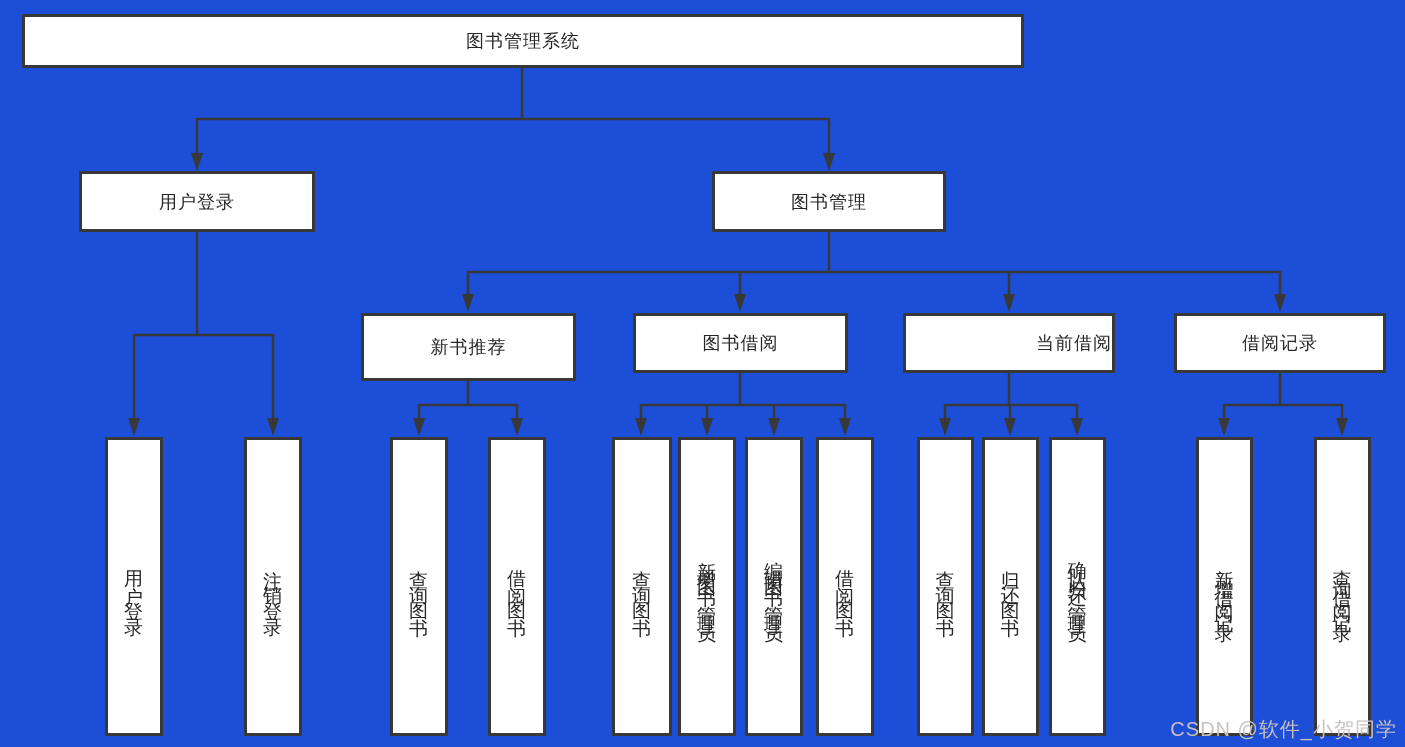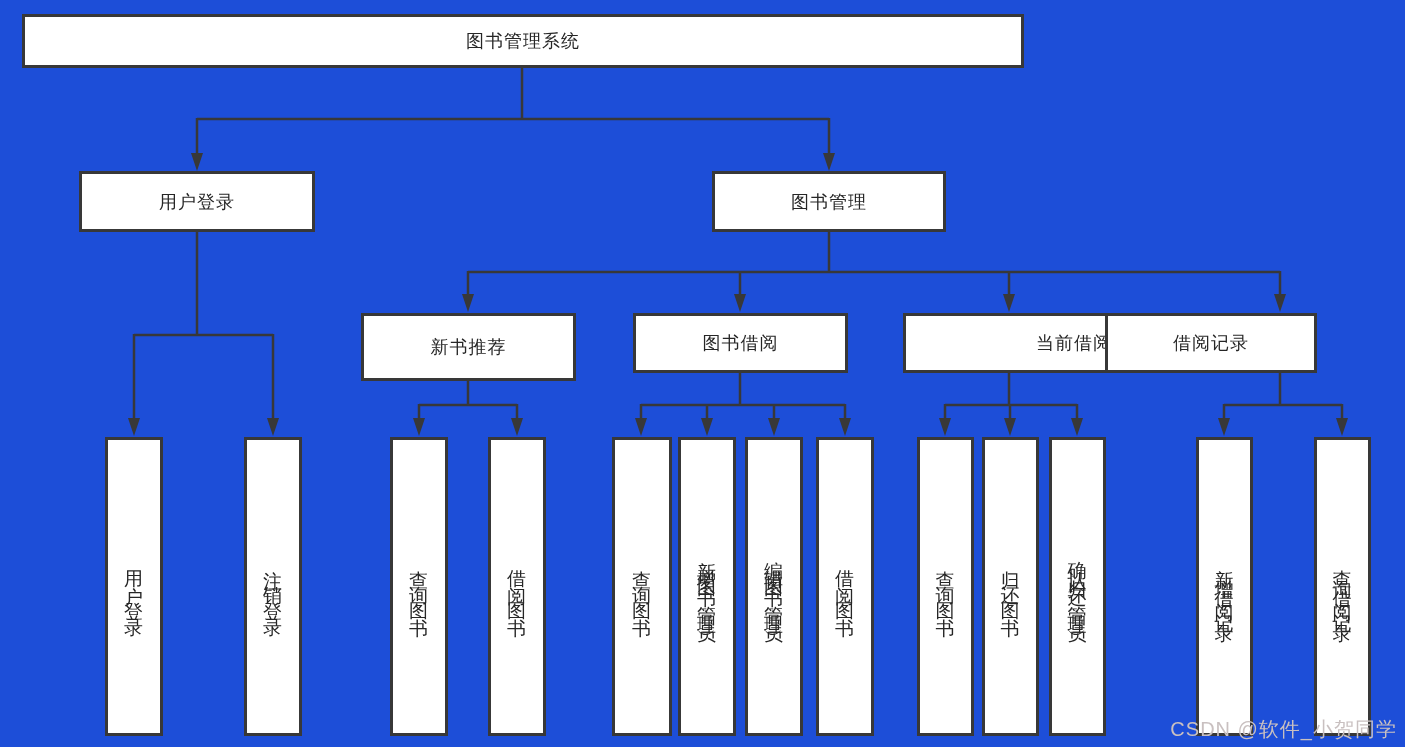--- a/index.html
+++ b/index.html
@@ -137,21 +137,21 @@
 
   <div class="node" style="left:361px; top:313px; width:215px; height:68px;">
     <span>新书推荐</span>
   </div>
   <div class="node" style="left:633px; top:313px; width:215px; height:60px;">
     <span>图书借阅</span>
   </div>
   <div class="node" style="left:903px; top:313px; width:212px; height:60px;justify-content:flex-end;">
     <span>当前借阅</span>
   </div>
-  <div class="node" style="left:1105px; top:313px; width:212px; height:60px;">
+  <div class="node" style="left:1174px; top:313px; width:212px; height:60px;">
     <span>借阅记录</span>
   </div>
 
   <div class="node leaf" style="left:105px; top:437px; width:58px; height:299px; font-size:19px;">
     <span>用户登录</span>
   </div>
   <div class="node leaf" style="left:244px; top:437px; width:58px; height:299px; font-size:19px;">
     <span>注销登录</span>
   </div>
 

